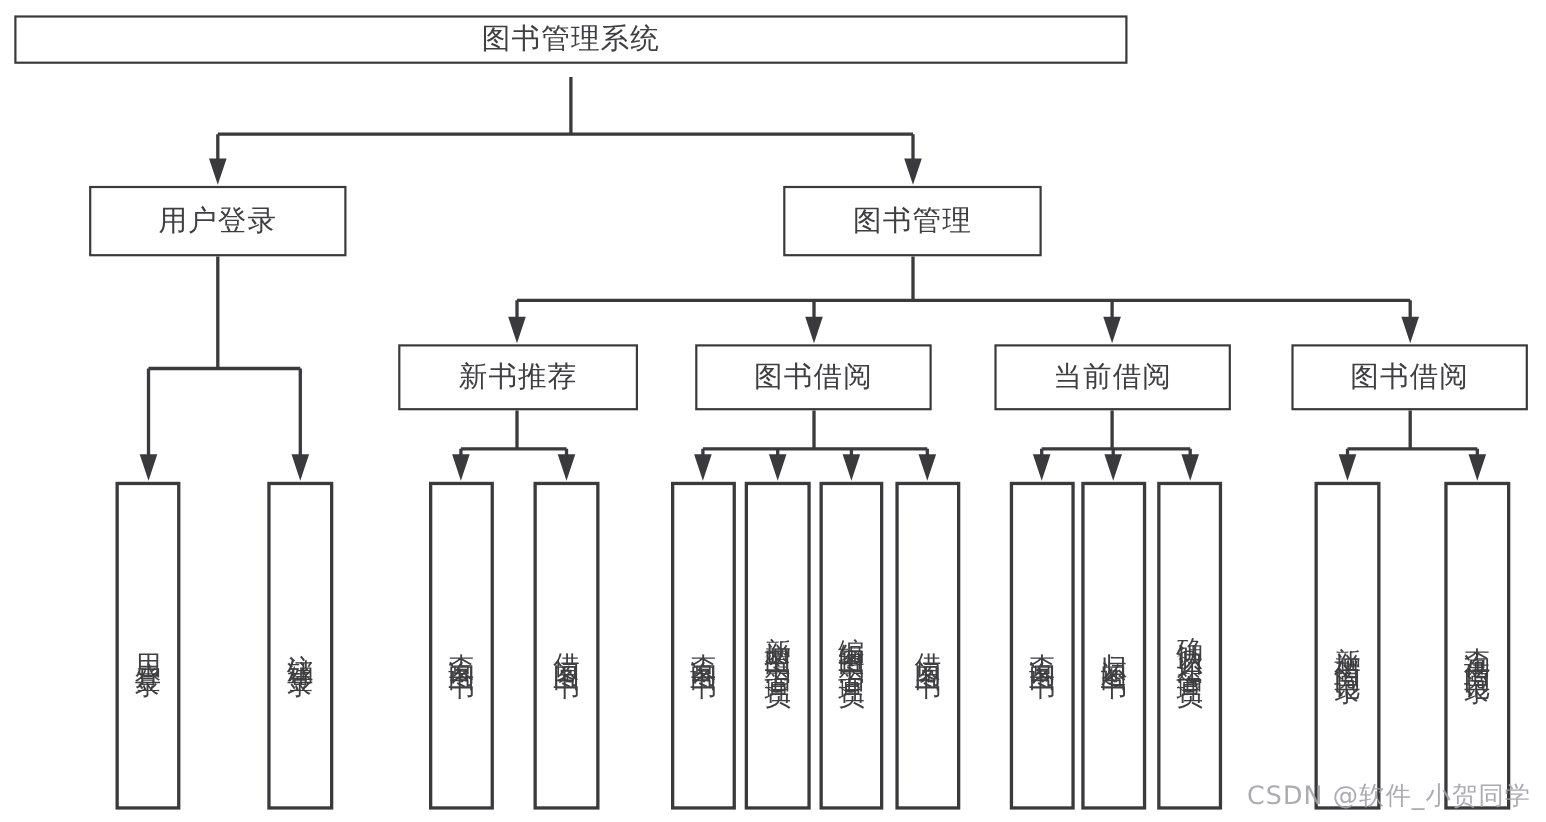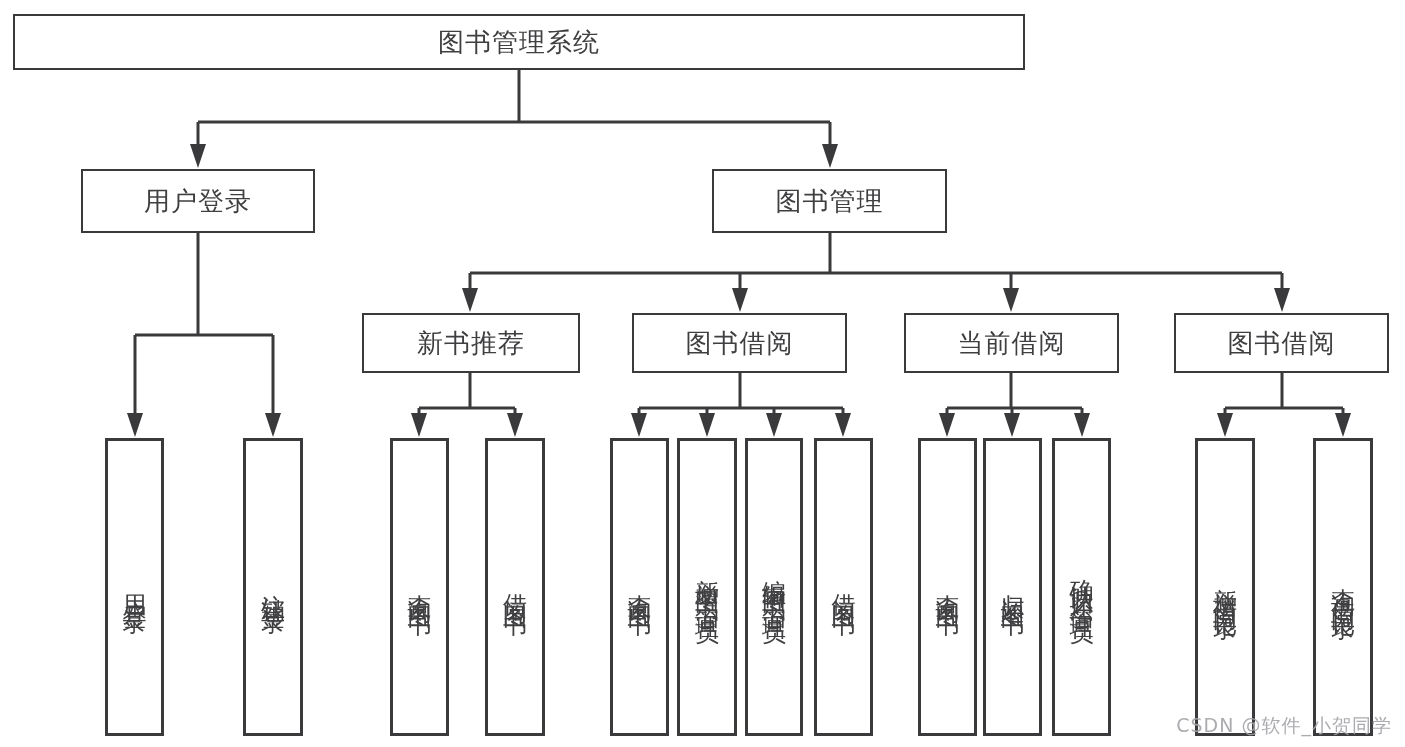--- a/index.html
+++ b/index.html
@@ -56,21 +56,21 @@
   .node.v .vtext {
     writing-mode: vertical-rl;
     text-orientation: mixed;
     letter-spacing: 6px;
     line-height: 1;
   }
   .watermark {
     position: absolute;
     right: 13px;
     bottom: 8px;
-    font-size: 19px;
+    font-size: 23px;
     color: var(--watermark);
     opacity: 0.9;
     letter-spacing: 1px;
     z-index: 5;
     white-space: nowrap;
   }
 </style>
 </head>
 <body>
 
@@ -119,21 +119,21 @@
       <polygon points="1074,413 1090,413 1082,437"></polygon>
     </g>
 
     <g>
       <path d="M1282 373 V408 M1225 408 H1343 M1225 408 V415 M1343 408 V415"></path>
       <polygon points="1217,413 1233,413 1225,437"></polygon>
       <polygon points="1335,413 1351,413 1343,437"></polygon>
     </g>
   </svg>
 
-  <div class="node h" style="left:13px; top:14px; width:1012px; height:56px;text-align:center;">
+  <div class="node h" style="left:13px; top:14px; width:1012px; height:44px;text-align:center;">
     <span>图书管理系统</span>
   </div>
 
   <div class="node h" style="left:81px; top:169px; width:234px; height:64px;">
     <span>用户登录</span>
   </div>
   <div class="node h" style="left:712px; top:169px; width:235px; height:64px;">
     <span>图书管理</span>
   </div>
 

